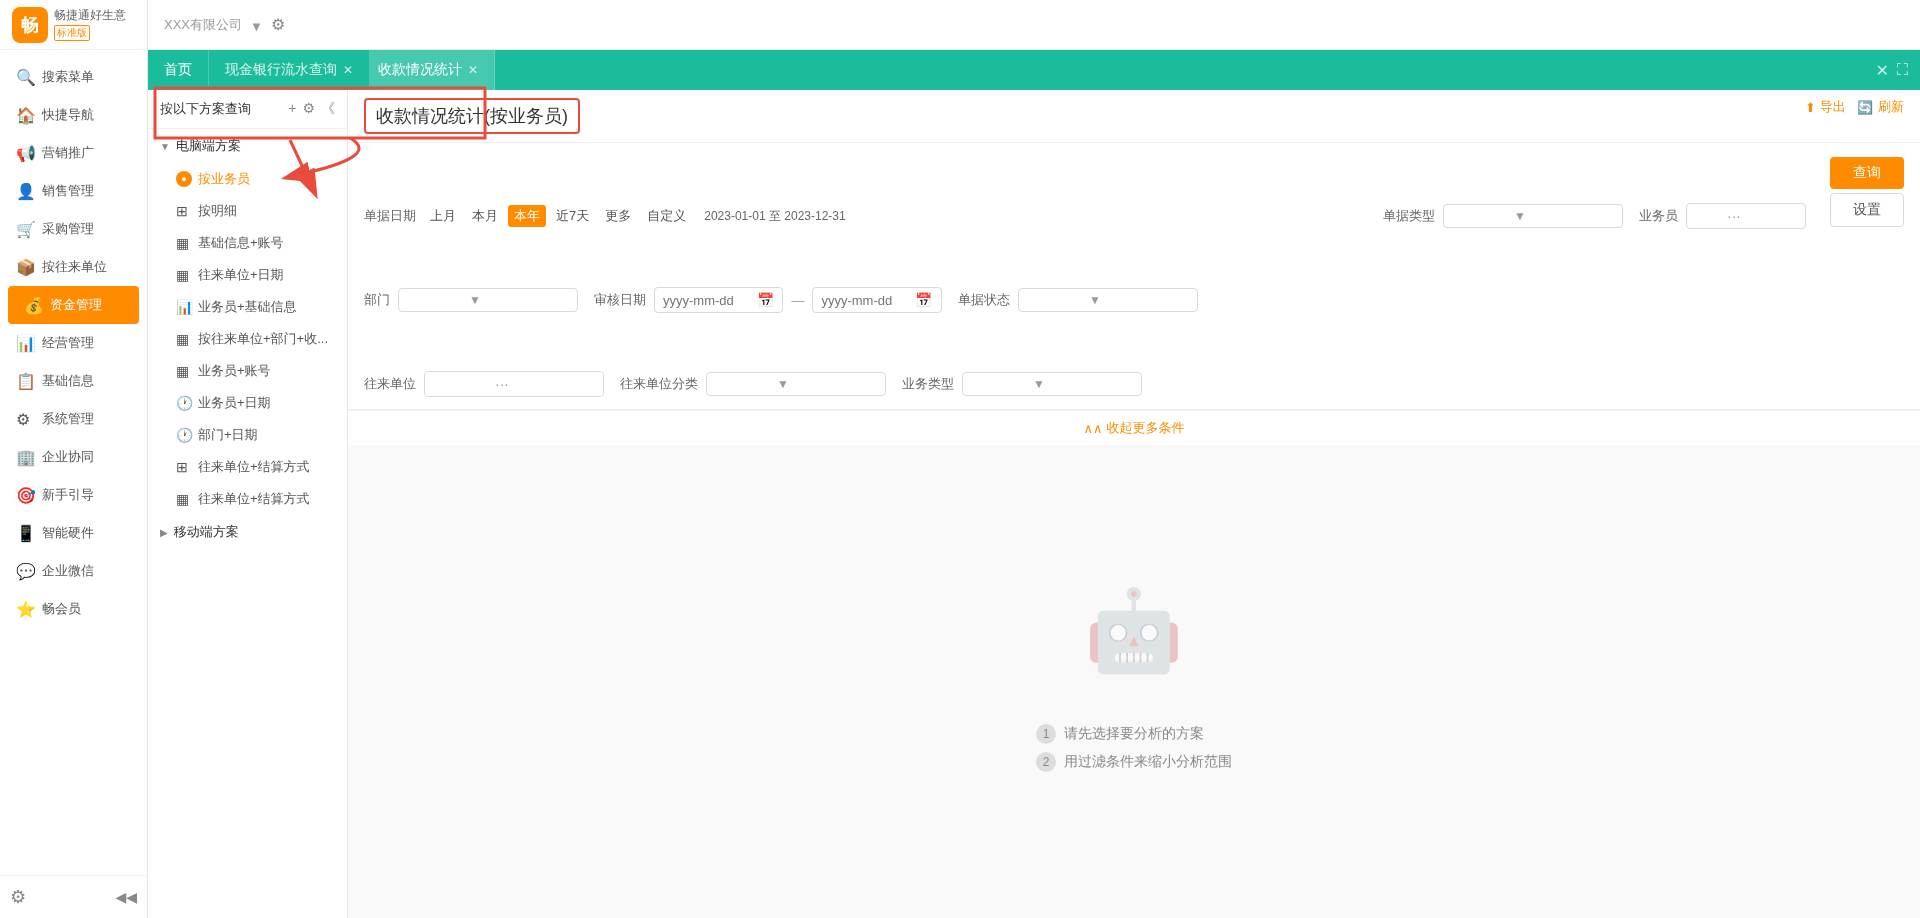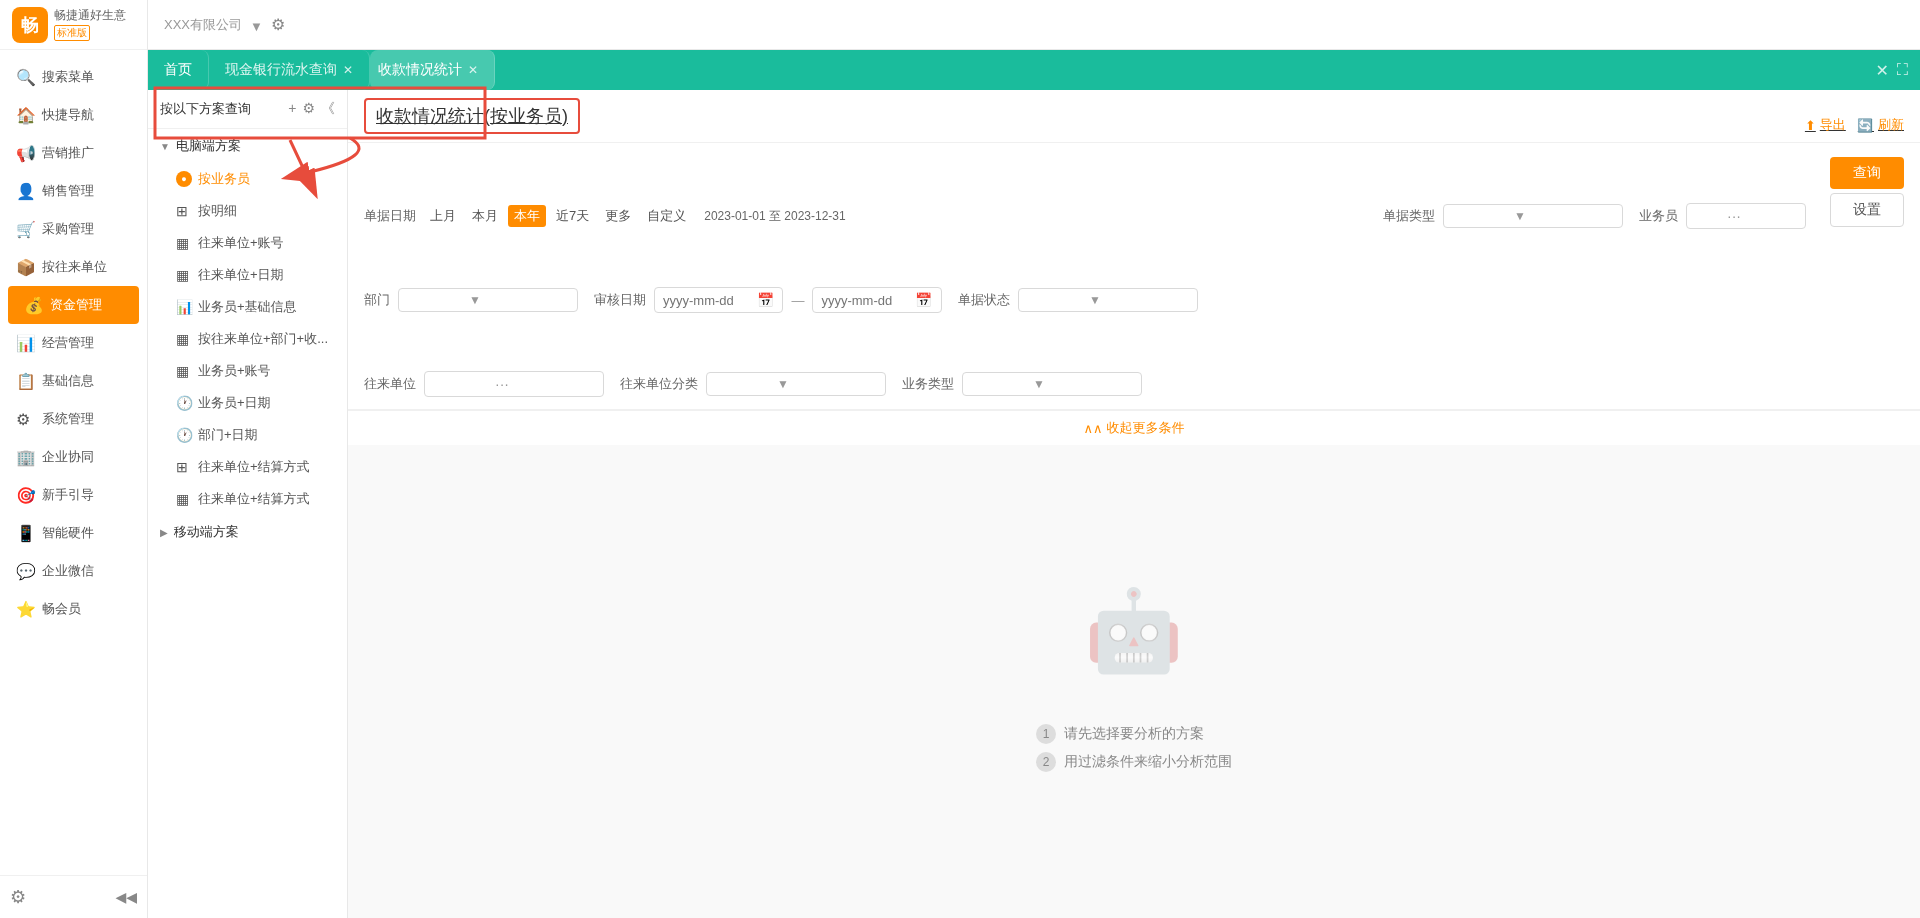--- a/index.html
+++ b/index.html
@@ -32,21 +32,21 @@
     .header-left { display: flex; align-items: flex-end; gap: 8px; }
     .breadcrumb-text { color: #999; font-size: 13px; }
     .header-right { display: flex; align-items: center; gap: 16px; }
     .trial-btn { background: #ff8c00; color: #fff; border: none; border-radius: 4px; padding: 6px 14px; font-size: 13px; cursor: pointer; }
     .header-icon-btn { display: flex; align-items: center; gap: 4px; color: #555; font-size: 13px; cursor: pointer; }
     .badge { background: #ff4d4f; color: white; border-radius: 10px; font-size: 10px; padding: 1px 5px; margin-left: 2px; }
     .settings-icon { color: #888; font-size: 16px; cursor: pointer; }
 
     
     .tab-bar { height: 40px; background: #1abc9c; display: flex; align-items: center; padding: 0; }
-    .tab { display: flex; align-items: center; padding: 0 16px; height: 40px; color: rgba(255,255,255,0.85); font-size: 14px; cursor: pointer; border-right: 1px solid rgba(255,255,255,0.2); gap: 6px; border-radius: 8px; }
+    .tab { display: flex; align-items: center; padding: 0 16px; height: 40px; color: rgba(255,255,255,0.85); font-size: 14px; cursor: pointer; border-right: 1px solid rgba(255,255,255,0.2); gap: 6px; }
     .tab.home { color: white; }
     .tab.active { background: rgba(255,255,255,0.2); color: white; padding-left: 8px; }
     .tab-close { font-size: 12px; color: rgba(255,255,255,0.8); cursor: pointer; }
     .tab-bar-right { margin-left: auto; display: flex; align-items: center; padding-right: 12px; gap: 8px; }
     .tab-bar-icon { color: rgba(255,255,255,0.8); font-size: 16px; cursor: pointer; }
 
     
     .content-area { flex: 1; display: flex; overflow: hidden; }
 
     
@@ -61,21 +61,21 @@
     .scheme-group-arrow { font-size: 10px; margin-right: 6px; color: #888; }
     .scheme-item { display: flex; align-items: center; padding: 7px 12px 7px 28px; font-size: 13px; color: #555; cursor: pointer; gap: 6px; }
     .scheme-item.active { color: #ff8c00; }
     .scheme-item-icon { width: 16px; height: 16px; font-size: 14px; flex-shrink: 0; }
     .item-icon-circle { width: 16px; height: 16px; background: #ff8c00; border-radius: 50%; display: flex; align-items: center; justify-content: center; color: white; font-size: 9px; }
 
     
     .right-panel { flex: 1; display: flex; flex-direction: column; overflow: hidden; }
 
     
-    .page-header { display: flex; align-items: flex-end; justify-content: space-between; padding: 8px 16px; background: #fff; border-bottom: 1px solid #f0f0f0; text-decoration: underline; }
+    .page-header { display: flex; align-items: flex-start; justify-content: space-between; padding: 8px 16px; background: #fff; border-bottom: 1px solid #f0f0f0; }
     .page-title-box { border: 2px solid #e74c3c; border-radius: 4px; padding: 4px 10px; }
     .page-title { font-size: 18px; font-weight: 500; color: #333; }
     .page-actions { display: flex; gap: 12px; align-items: center; }
     .export-btn { display: flex; align-items: center; gap: 4px; color: #ff8c00; font-size: 13px; cursor: pointer; border: none; background: none; }
     .refresh-btn { display: flex; align-items: center; gap: 4px; color: #ff8c00; font-size: 13px; cursor: pointer; border: none; background: none; }
 
     
     .filter-area { background: #fff; padding: 12px 16px; border-bottom: 1px solid #f0f0f0; }
     .filter-row { display: flex; align-items: center; margin-bottom: 10px; gap: 16px; }
     .filter-row:last-child { margin-bottom: 0; }
@@ -246,21 +246,21 @@
           <div class="scheme-item active">
             <div class="item-icon-circle">●</div>
             <span>按业务员</span>
           </div>
           <div class="scheme-item">
             <span class="scheme-item-icon">⊞</span>
             <span>按明细</span>
           </div>
           <div class="scheme-item">
             <span class="scheme-item-icon">▦</span>
-            <span>往来单位+账号</span>
+            <span>基础信息+账号</span>
           </div>
           <div class="scheme-item">
             <span class="scheme-item-icon">▦</span>
             <span>往来单位+日期</span>
           </div>
           <div class="scheme-item">
             <span class="scheme-item-icon">📊</span>
             <span>业务员+基础信息</span>
           </div>
           <div class="scheme-item">

